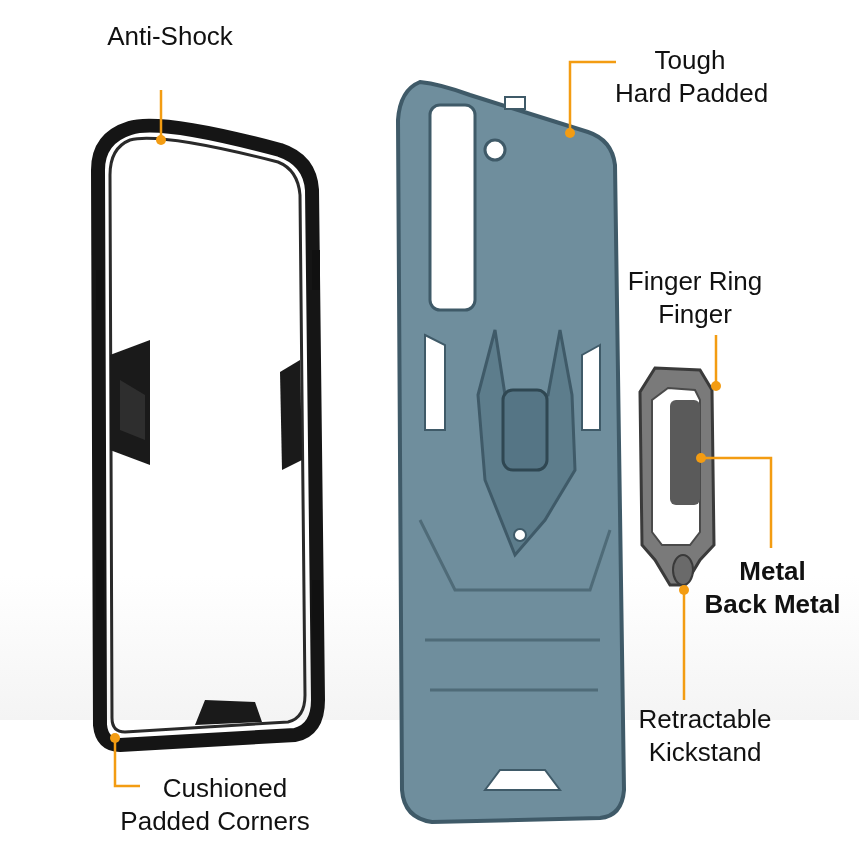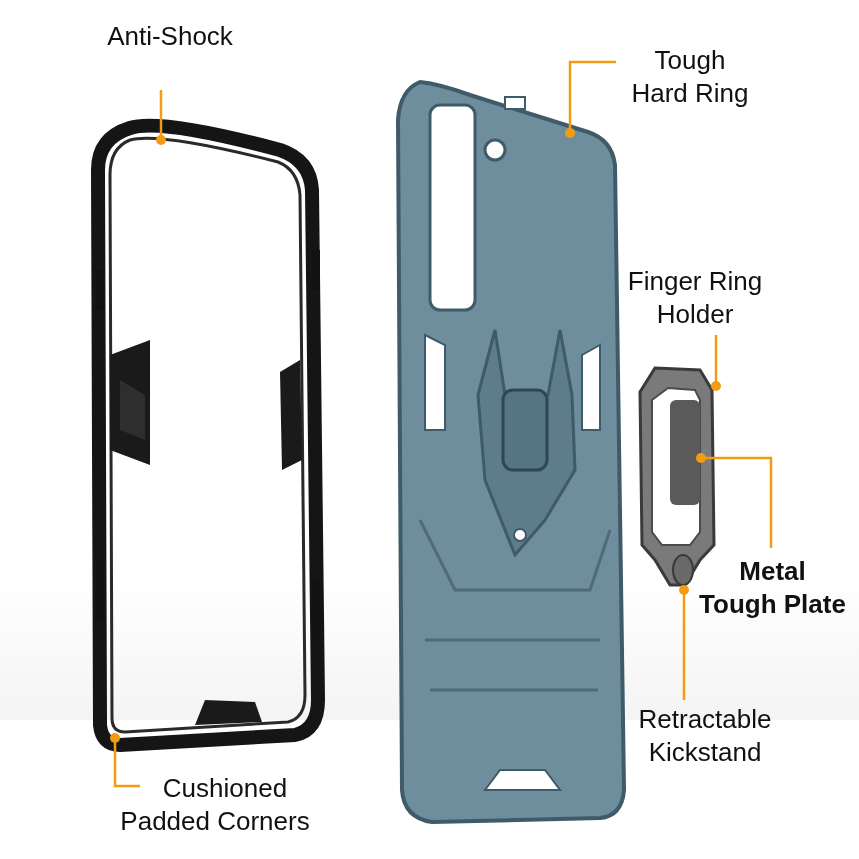--- a/index.html
+++ b/index.html
@@ -78,31 +78,31 @@
       <circle cx="115" cy="738" r="5"></circle>
     </g>
   </svg>
 
   <div class="label" style="left:90px; top:20px; width:160px;">
     <span>Anti-Shock</span>
   </div>
 
   <div class="label" style="left:615px; top:44px; width:150px;text-align:center;">
     <span>Tough</span>
-    <span>Hard Ring</span>
+    <span>Hard Padded</span>
   </div>
 
   <div class="label" style="left:610px; top:265px; width:170px;">
     <span>Finger Ring</span>
-    <span>Holder</span>
+    <span>Finger</span>
   </div>
 
   <div class="label" style="left:695px; top:555px; width:155px;font-weight:bold;">
     <span>Metal</span>
-    <span>Tough Plate</span>
+    <span>Back Metal</span>
   </div>
 
   <div class="label" style="left:620px; top:703px; width:170px;">
     <span>Retractable</span>
     <span>Kickstand</span>
   </div>
 
   <div class="label" style="left:100px; top:772px; width:230px;">
     <span style="padding-left:20px;">Cushioned</span>
     <span>Padded Corners</span>

